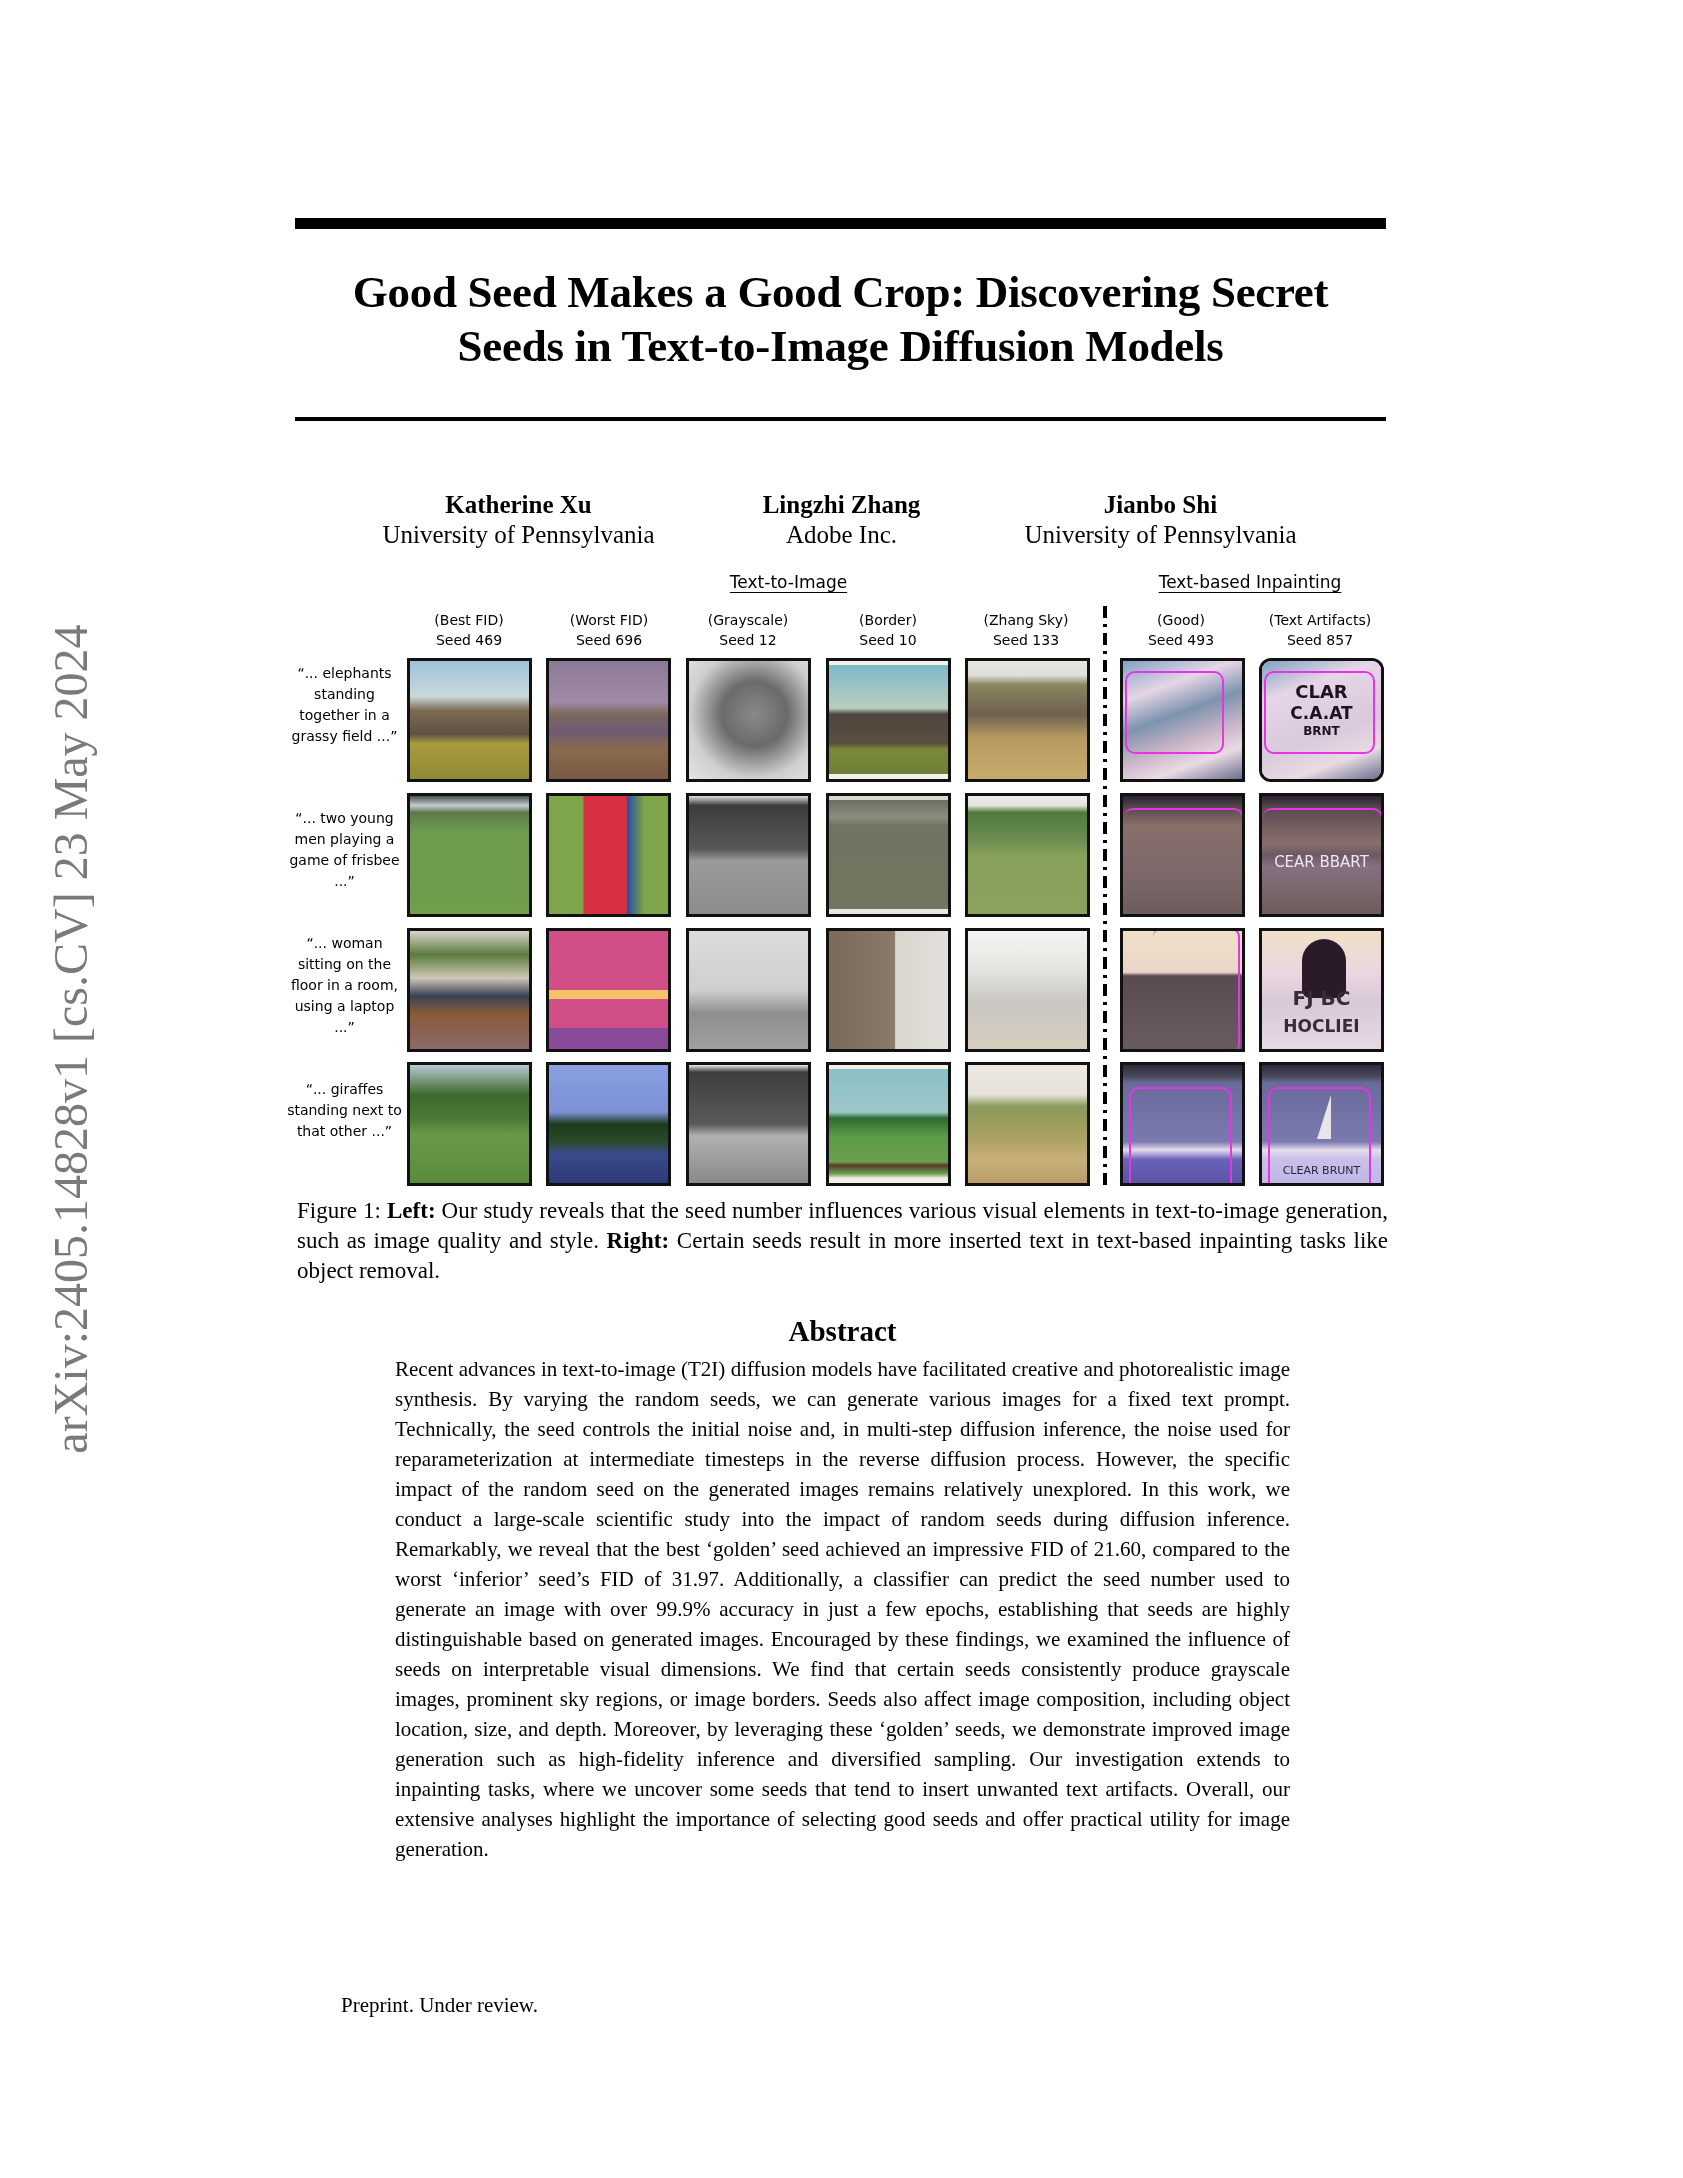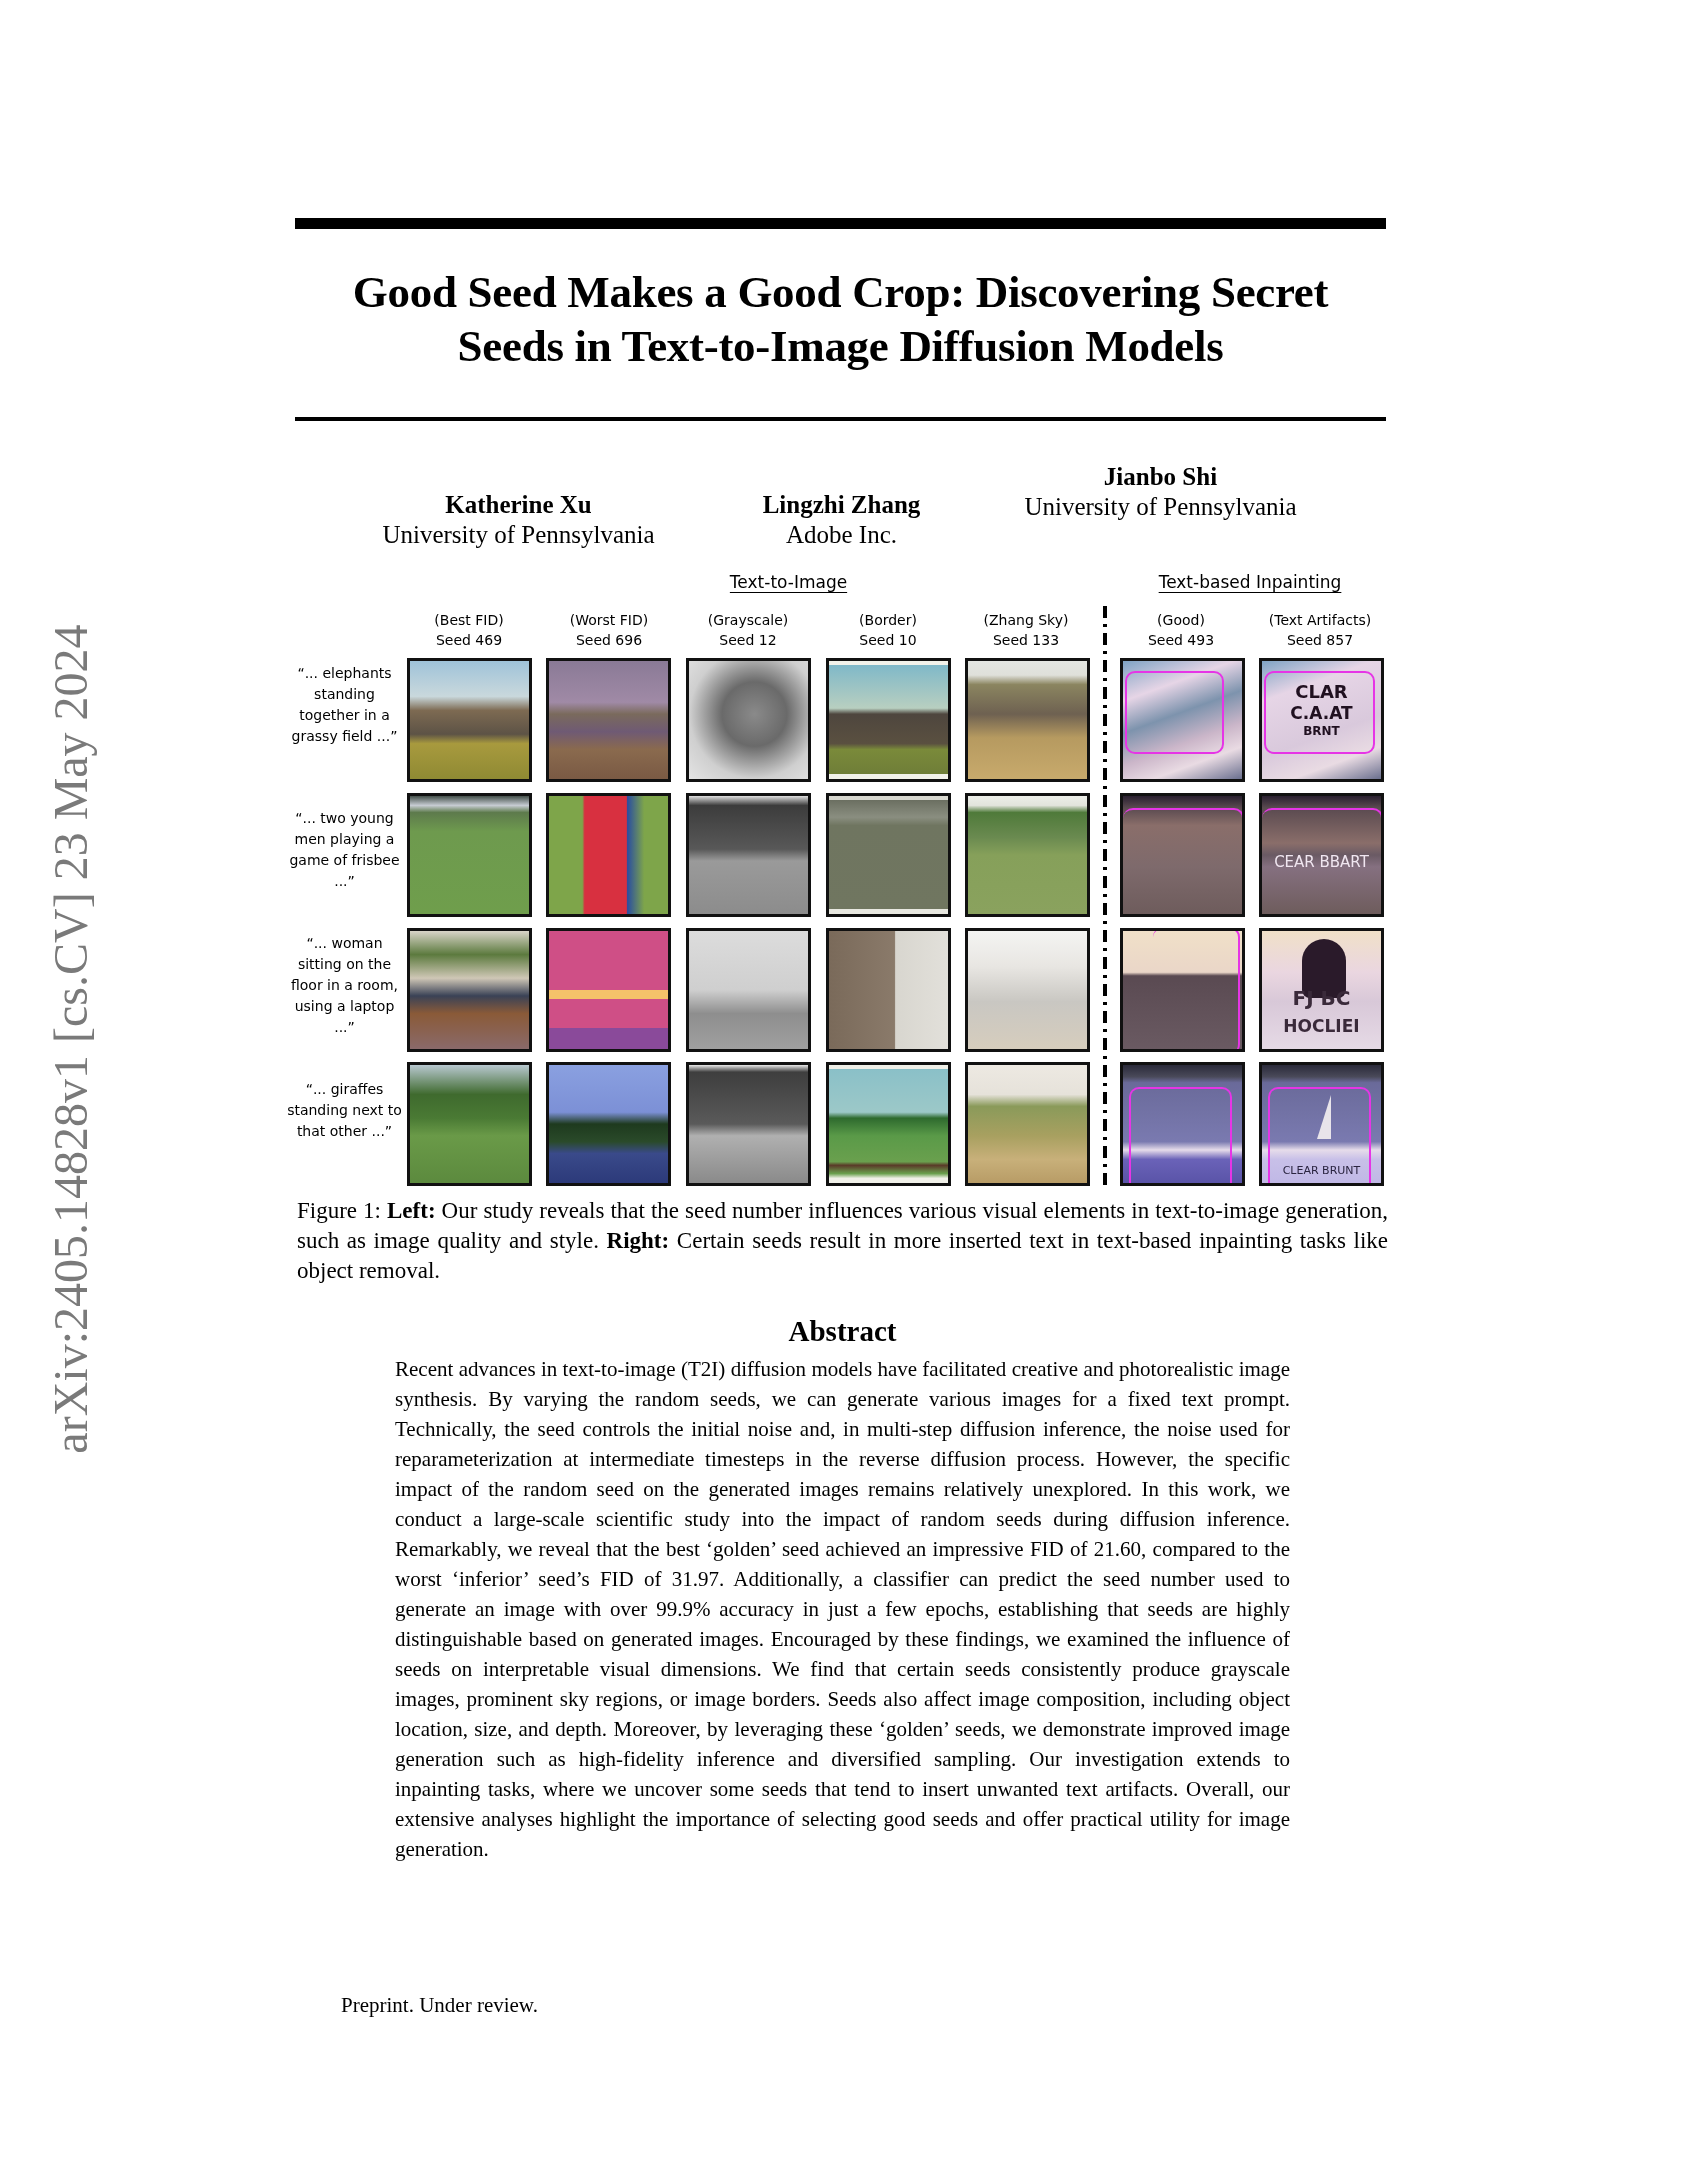--- a/index.html
+++ b/index.html
@@ -44,21 +44,21 @@
 <div class="abs rule-bot"></div>
 
 <div class="abs author" style="left:350px; top:490px;">
   <div class="name">Katherine Xu</div>
   <div class="aff">University of Pennsylvania</div>
 </div>
 <div class="abs author" style="left:673px; top:490px;">
   <div class="name">Lingzhi Zhang</div>
   <div class="aff">Adobe Inc.</div>
 </div>
-<div class="abs author" style="left:992px; top:462px;">
+<div class="abs author" style="left:992px; top:490px;">
   <div class="name">Jianbo Shi</div>
   <div class="aff">University of Pennsylvania</div>
 </div>
 
 <div>
   <div class="abs hand section-label" style="left:719px; top:572px; width:139px; text-align:center;">Text-to-Image</div>
   <div class="abs hand section-label" style="left:1131px; top:572px; width:238px; text-align:center;">Text-based Inpainting</div>
 
   <div class="abs hand col-head" style="left:390px; top:610px;">
       <div>(Best FID)</div>
@@ -109,21 +109,21 @@
       <div class="art" style="background:linear-gradient(to bottom,#f2f2ea 0 3%,#7fb8c8 3%,#b8cfc0 40%,#4e463e 45%,#5a5040 70%,#7a8a3a 75%,#6f7e38 96%,#f2f2ea 96%);"></div>
     </div>
   <div class="abs cell" style="left:965px; top:658px;">
       <div class="art" style="background:linear-gradient(to bottom,#e4e6e2 0%,#dfe0da 12%,#8b8560 20%,#6e6151 45%,#b69a60 65%,#c8aa6c 100%);"></div>
     </div>
   <div class="abs cell" style="left:1120px; top:658px;">
       <div class="art" style="background:linear-gradient(160deg,#7fa3c4 0%,#e6d5e6 25%,#7d93ad 45%,#cbb6c9 65%,#e9dbe3 80%,#6a6f8e 100%);">
         <div class="mask" style="left:2px; top:10px; width:95px; height:79px;"></div>
       </div>
     </div>
-  <div class="abs cell" style="left:1259px; top:658px;">
+  <div class="abs cell" style="left:1259px; top:658px;border-radius:12px;">
       <div class="art" style="background:linear-gradient(160deg,#7fa3c4 0%,#e6d5e6 25%,#d9c9dc 60%,#e9dbe3 80%,#6a6f8e 100%);">
         <div class="mask" style="left:2px; top:10px; width:107px; height:79px;"></div>
         <div class="txt" style="top:20px; font-size:18px; color:#201020;">CLAR</div>
         <div class="txt" style="top:42px; font-size:17px; color:#201020;">C.A.AT</div>
         <div class="txt" style="top:63px; font-size:12px; color:#201020;">BRNT</div>
       </div>
     </div>
 
   <div class="abs cell" style="left:407px; top:793px;">
       <div class="art" style="background:linear-gradient(to bottom,#44504a 0%,#c7ccd3 8%,#5d7a4c 14%,#6e9a4e 30%,#6f9e4c 100%);"></div>

